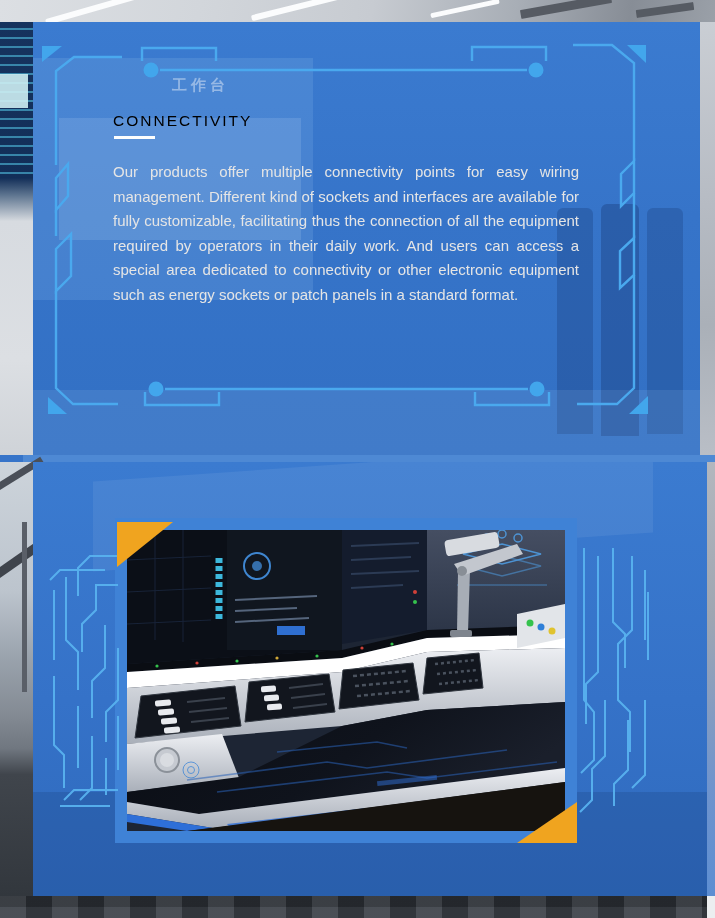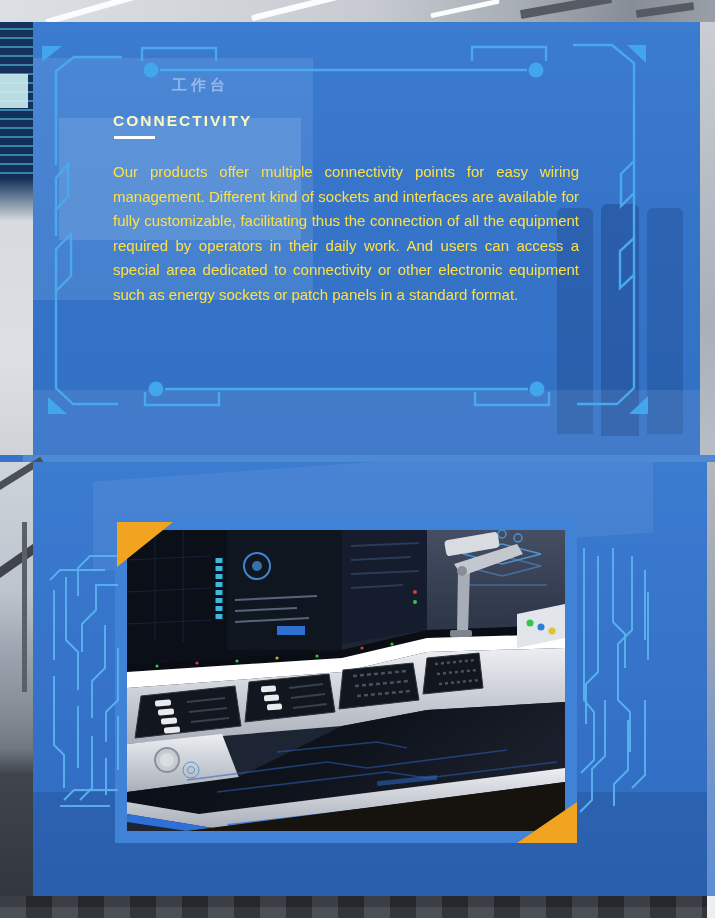--- a/index.html
+++ b/index.html
@@ -40,23 +40,23 @@
   .hint-wall-inner{left:26px;top:96px;width:242px;height:122px;background:rgba(196,224,250,.16);}
   .hint-cab1{left:524px;top:186px;width:36px;height:226px;background:rgba(16,44,100,.25);border-radius:6px 6px 0 0;}
   .hint-cab2{left:568px;top:182px;width:38px;height:232px;background:rgba(16,44,100,.30);border-radius:6px 6px 0 0;}
   .hint-cab3{left:614px;top:186px;width:36px;height:226px;background:rgba(16,44,100,.24);border-radius:6px 6px 0 0;}
   .hint-floor{left:0;top:368px;width:667px;height:65px;background:rgba(210,226,245,.10);}
   .hint-ceiling{left:60px;top:0;width:560px;height:90px;background:rgba(230,240,252,.08);transform:skewY(-4deg);}
   .hint-floor2{left:0;top:330px;width:674px;height:104px;background:rgba(10,30,72,.14);}
   .screen-label{left:139px;top:54px;color:rgba(255,255,255,.42);font-size:15px;font-weight:bold;letter-spacing:4px;}
 
   
-  .heading{left:113px;top:112px;z-index:6;color:#fef9c3;font-size:15.5px;font-weight:bold;letter-spacing:2px;}
+  .heading{left:113px;top:112px;z-index:6;color:#000000;font-size:15.5px;font-weight:normal;letter-spacing:2px;}
   .heading-underline{left:114px;top:136px;width:41px;height:3px;background:#fdfefe;z-index:6;}
-  .body-copy{left:113px;top:160px;width:466px;z-index:6;color:#fde047;font-size:15px;line-height:24.5px;
+  .body-copy{left:113px;top:160px;width:466px;z-index:6;color:#e5e5e5;font-size:15px;line-height:24.5px;
     text-align:justify;}
 
   
   .decor-svg{left:0;top:0;width:715px;height:918px;z-index:5;pointer-events:none;}
 
   
   .photo-frame{left:115px;top:518px;width:462px;height:325px;background:#3f82d6;z-index:4;}
   .photo{position:absolute;left:12px;top:12px;width:438px;height:301px;overflow:hidden;background:#141a28;}
   .tri-orange-tl{left:117px;top:522px;width:56px;height:45px;background:#f0a41f;
     clip-path:polygon(0 0,100% 0,0 100%);z-index:7;}

